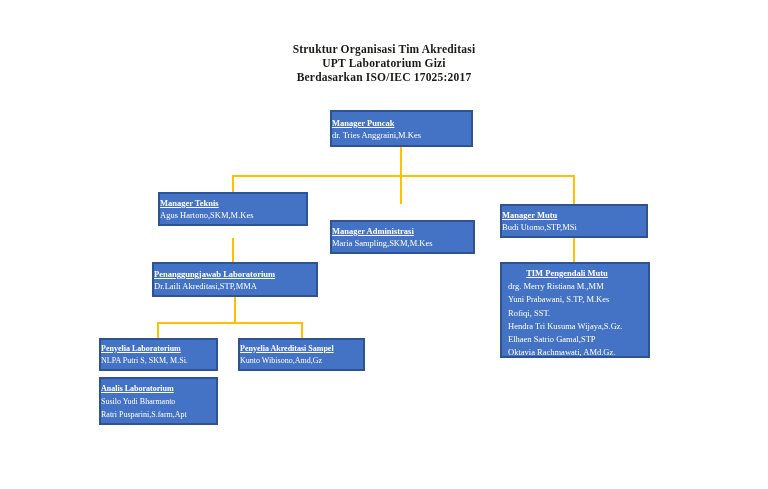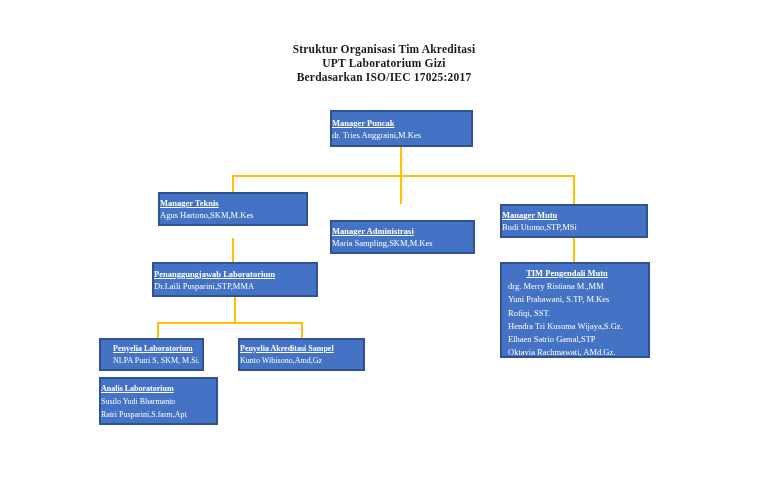--- a/index.html
+++ b/index.html
@@ -93,34 +93,34 @@
     <div class="node-member">Maria Sampling,SKM,M.Kes</div>
   </div>
 
   <div class="node" style="left:500px;top:204px;width:148px;height:34px;">
     <div class="node-title">Manager Mutu</div>
     <div class="node-member">Budi Utomo,STP,MSi</div>
   </div>
 
   <div class="node" style="left:152px;top:262px;width:166px;height:35px;">
     <div class="node-title">Penanggungjawab Laboratorium</div>
-    <div class="node-member">Dr.Laili Pusparini,STP,MMA</div>
+    <div class="node-member">Dr.Laili Akreditasi,STP,MMA</div>
   </div>
 
   <div class="node tim" style="left:500px;top:262px;width:150px;height:96px;">
     <div class="node-title">TIM Pengendali Mutu</div>
     <div class="node-member">drg. Merry Ristiana M.,MM</div>
     <div class="node-member">Yuni Prabawani, S.TP, M.Kes</div>
     <div class="node-member">Rofiqi, SST.</div>
     <div class="node-member">Hendra Tri Kusuma Wijaya,S.Gz.</div>
     <div class="node-member">Elhaen Satrio Gamal,STP</div>
     <div class="node-member">Oktavia Rachmawati, AMd.Gz.</div>
   </div>
 
-  <div class="node" style="left:99px;top:338px;width:105px;height:33px;font-size:8px;padding-left:12px;">
+  <div class="node" style="left:99px;top:338px;width:119px;height:33px;font-size:8px;">
     <div class="node-title">Penyelia Laboratorium</div>
     <div class="node-member">NLPA Putri S, SKM, M.Si.</div>
   </div>
 
   <div class="node" style="left:238px;top:338px;width:127px;height:33px;font-size:8px;">
     <div class="node-title">Penyelia Akreditasi Sampel</div>
     <div class="node-member">Kunto Wibisono,Amd,Gz</div>
   </div>
 
   <div class="node" style="left:99px;top:377px;width:119px;height:48px;font-size:8px;line-height:13px;">

